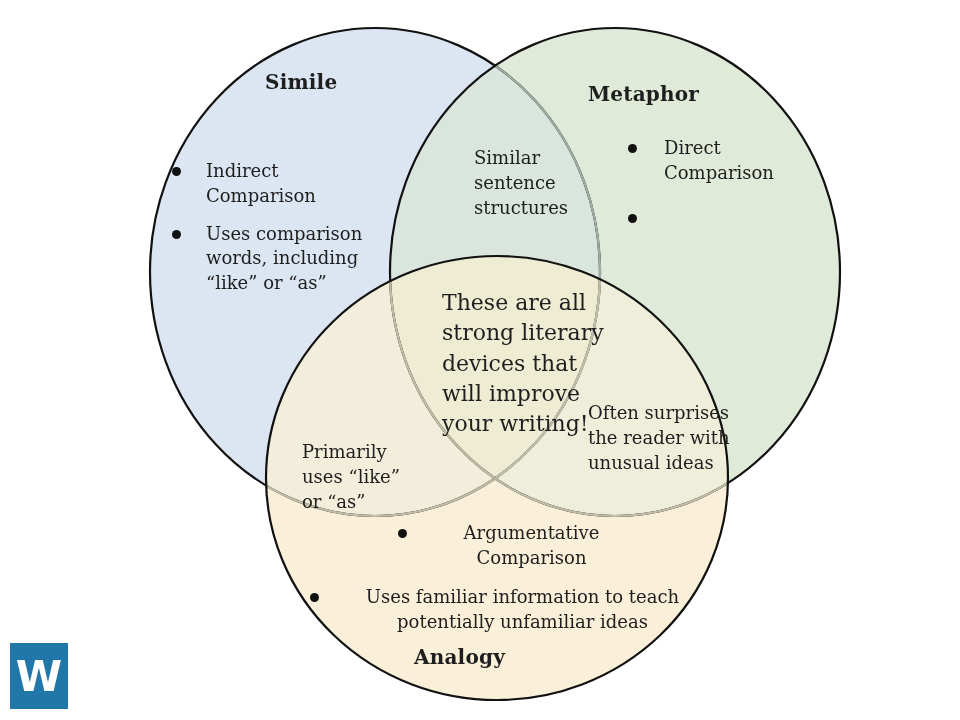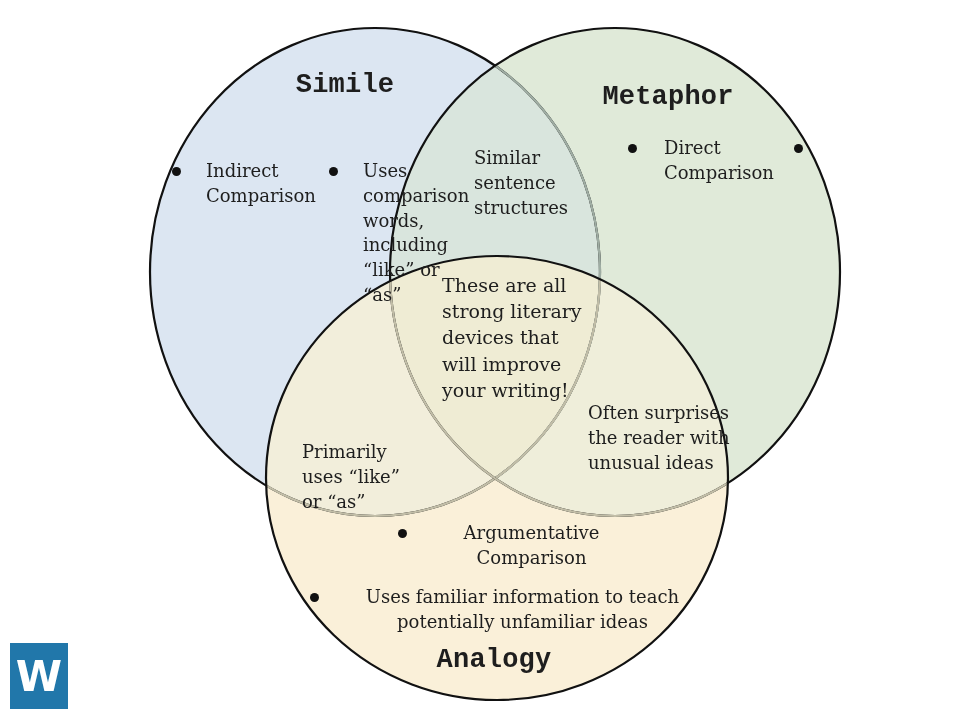--- a/index.html
+++ b/index.html
@@ -3,48 +3,47 @@
 <meta charset="utf-8">
 <style>
   html,body { margin:0; padding:0; background:#fff; }
   .stage {
     position:relative; width:960px; height:720px; background:#ffffff;
     font-family:"DejaVu Serif", serif; color:#1e1e1e; overflow:hidden;
   }
   svg.venn { position:absolute; left:0; top:0; }
 
   .title {
-    position:absolute; font-weight:bold; font-size:27px; text-align:center;
+    position:absolute; font-weight:bold; font-size:20px; text-align:left;
     letter-spacing:0.2px;
-    font-family:Liberation Mono, monospace;
   }
   .label {
     position:absolute; white-space:pre-line; font-size:18px; line-height:1.38;
   }
-  .bullets { position:absolute; display:flex; flex-direction:row; }
+  .bullets { position:absolute; display:flex; flex-direction:column; }
   .bullet-row { display:flex; align-items:flex-start; }
   .dot {
     width:9px; height:9px; border-radius:50%; background:#111;
     margin-top:8px; flex:none;
   }
   .bullet-text { white-space:pre-line; font-size:18px; line-height:1.38; }
 
   .simile-bullets   { left:172px; top:159px; width:215px; gap:13px; }
   .simile-bullets .dot   { margin-right:25px; }
   .metaphor-bullets { left:628px; top:136px; width:228px; gap:20px; }
   .metaphor-bullets .dot { margin-right:27px; }
 
   .row-abs { position:absolute; display:flex; align-items:flex-start; }
   .analogy-b1 { left:398px; top:521px; width:240px; }
   .analogy-b2 { left:310px; top:585px; width:398px; }
   .row-abs .dot { margin-right:18px; }
   .row-abs .bullet-text { flex:1; text-align:center; }
 
   .sm-label     { left:456px; top:146px; width:150px;margin-left:18px; }
-  .center-label { left:442px; top:272px; width:165px; font-size:19px; }
+  .center-label { left:442px; top:288px; width:165px; font-size:22px; }
   .sa-label     { left:302px; top:399px; width:135px;margin-top:41px; }
   .ma-label     { left:588px; top:401px; width:165px; }
 
   .title-simile   { left:265px; top:70px;  width:160px; }
   .title-metaphor { left:588px; top:70px;  width:160px;margin-top:12px; }
   .title-analogy  { left:414px; top:645px; width:160px; }
 
   .logo { position:absolute; left:10px; top:643px; }
   .logo-w {
     font-family:"DejaVu Sans", sans-serif; font-weight:bold;

